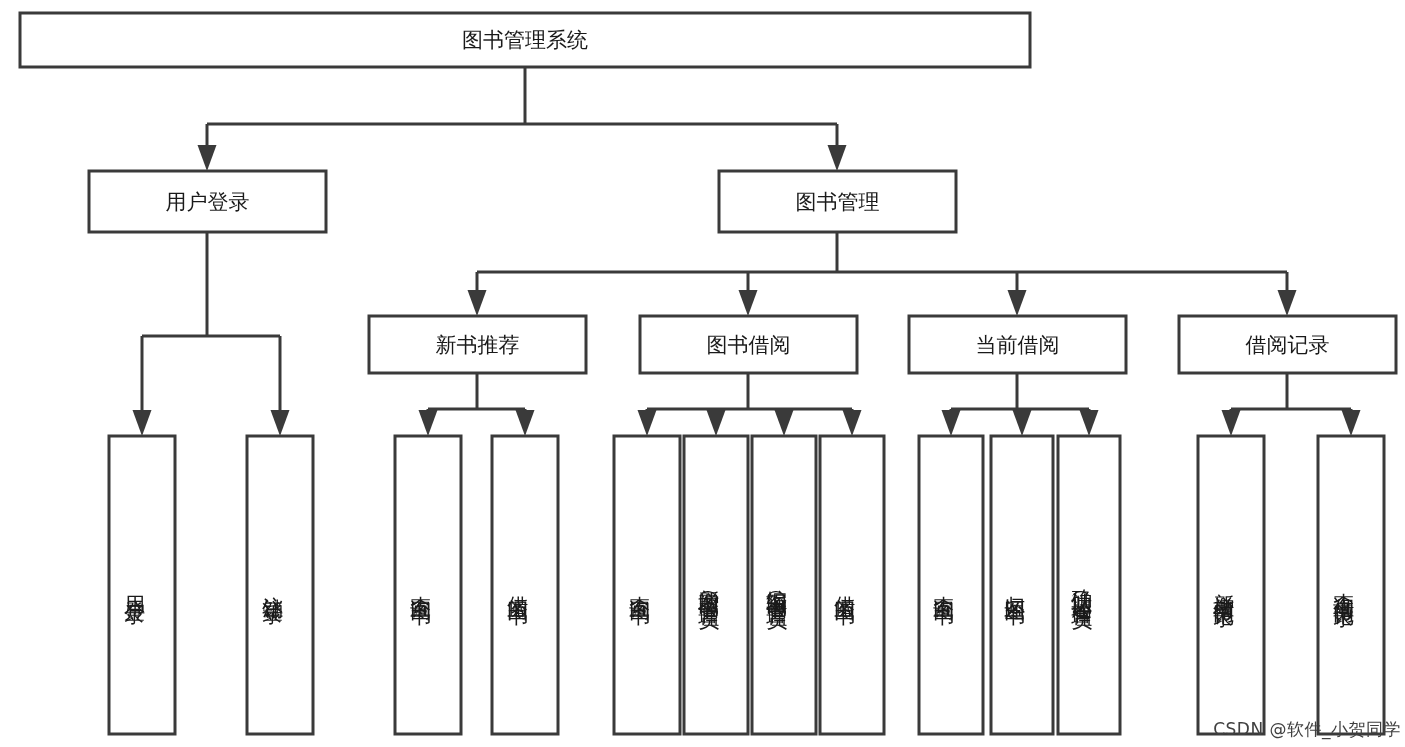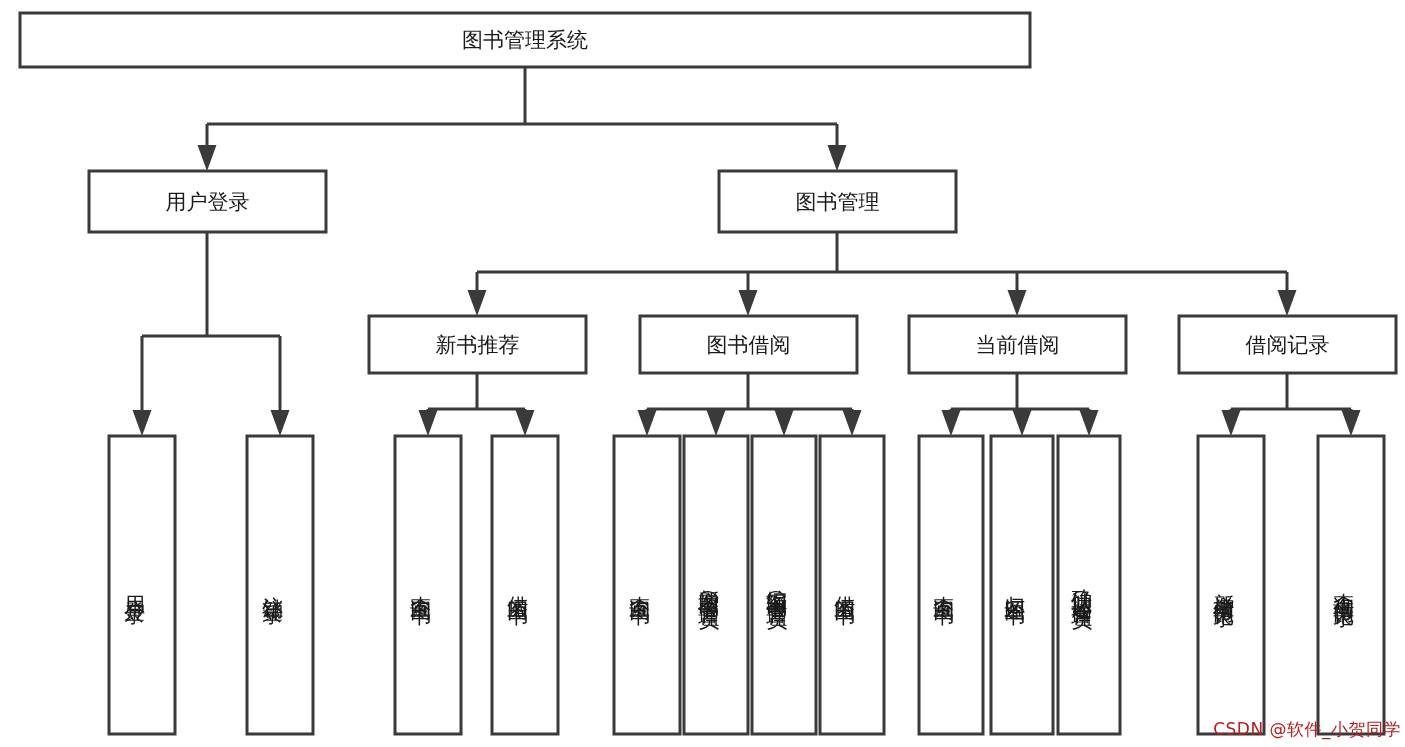--- a/index.html
+++ b/index.html
@@ -67,21 +67,21 @@
     letter-spacing: 3px;
     color: #1a1a1a;
     white-space: nowrap;
   }
   .watermark {
     position: absolute;
     right: 12px;
     bottom: 6px;
     font-family: "DejaVu Sans", "Liberation Sans", sans-serif;
     font-size: 17px;
-    color: #b91c1c;
+    color: #404040;
     letter-spacing: 0.5px;
     user-select: none;
   }
 </style>
 </head>
 <body>
 
 <div id="diagram-root">
 
   <svg class="diagram-canvas" viewBox="0 0 1405 747" xmlns="http://www.w3.org/2000/svg">

